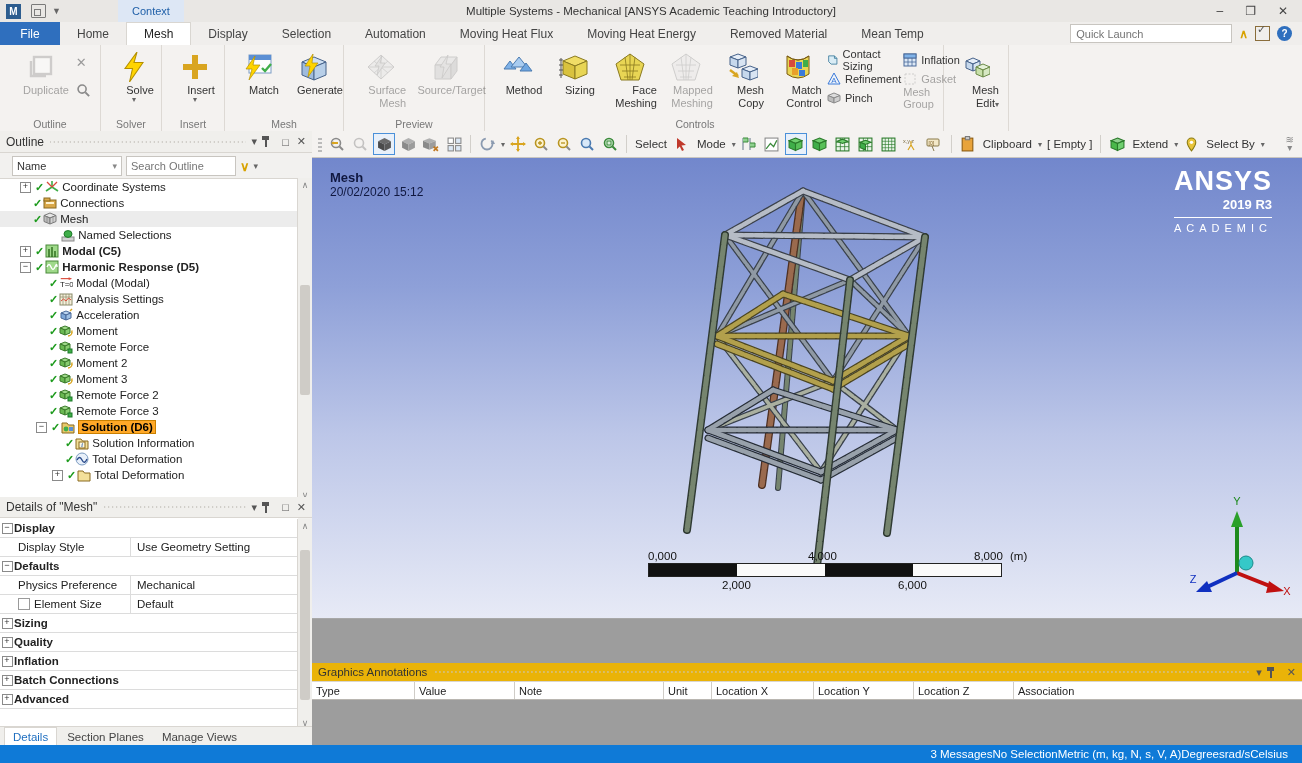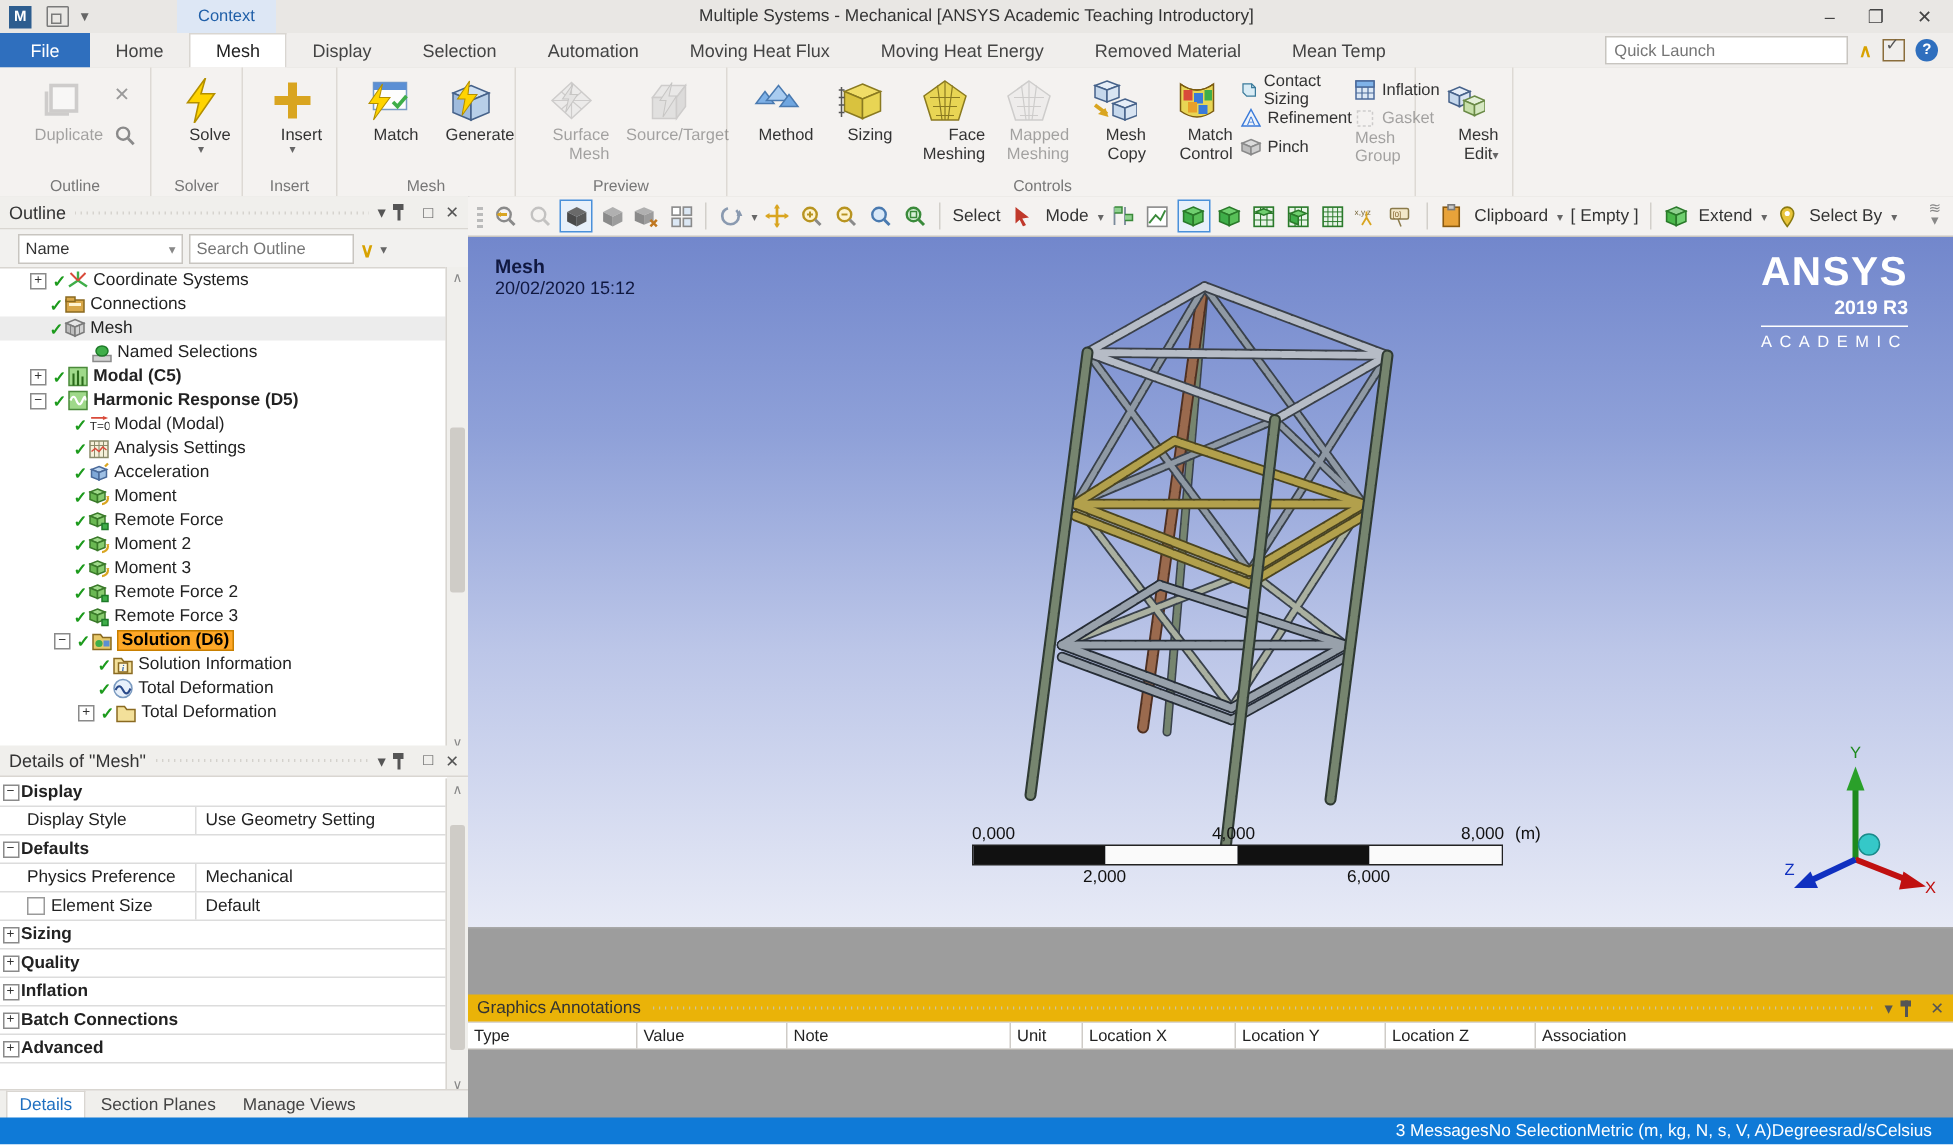--- a/index.html
+++ b/index.html
@@ -1020,21 +1020,21 @@
   <div class="an-head">
     <span>Graphics Annotations</span>
     <span class="dots" style="flex:1;height:5px;margin:0 6px;background:repeating-linear-gradient(90deg,#c9c6c0 0 1px,transparent 1px 4px);background-size:4px 2px;background-repeat:repeat-x;background-position:center"></span>
     <span class="phbtns">
       <span>▾</span>
       <span class="pin-ic"></span>
       <span>✕</span>
     </span>
   </div>
   <div class="an-cols">
-    <div class="an-col" style="width:113px">Type</div>
+    <div class="an-col" style="width:103px">Type</div>
     <div class="an-col" style="width:100px">Value</div>
     <div class="an-col" style="width:149px">Note</div>
     <div class="an-col" style="width:48px">Unit</div>
     <div class="an-col" style="width:102px">Location X</div>
     <div class="an-col" style="width:100px">Location Y</div>
     <div class="an-col" style="width:100px">Location Z</div>
     <div class="an-col" style="flex:1;border-right:none">Association</div>
   </div>
   <div style="height:92px"></div>
 </div>

